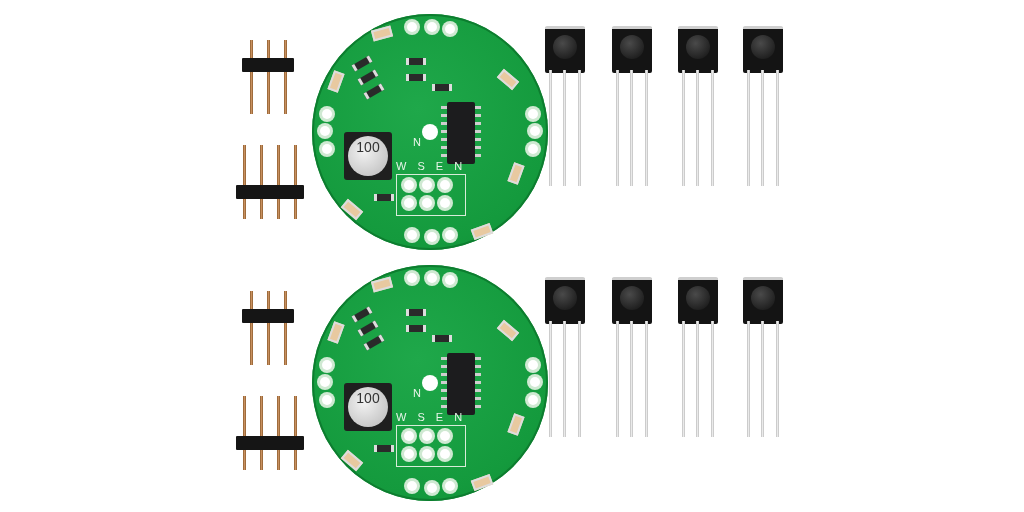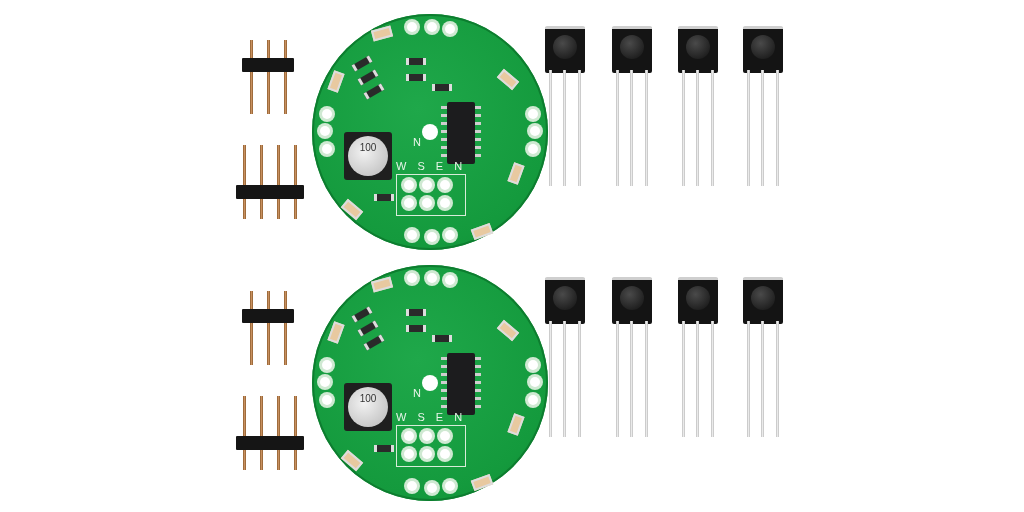--- a/index.html
+++ b/index.html
@@ -6,21 +6,21 @@
   body{width:1024px;height:512px;position:relative;overflow:hidden;font-family:"Liberation Sans",sans-serif;}
   .scene{position:absolute;left:0;top:0;width:1024px;height:512px;}
   .row{position:absolute;left:0;width:1024px;height:256px;}
   .pcb{position:absolute;width:236px;height:236px;border-radius:50%;background:radial-gradient(circle at 45% 40%,#1fa84a 0%,#149a3d 70%,#0f8a34 100%);box-shadow:inset 0 0 0 2px #0d7d2f;}
   .pcb .hole{position:absolute;width:10px;height:10px;border-radius:50%;background:#fff;box-shadow:0 0 0 3px #cfe9d2;}
   .pcb .center-hole{position:absolute;left:110px;top:110px;width:16px;height:16px;border-radius:50%;background:#fff;}
   .pcb .ic{position:absolute;left:135px;top:88px;width:28px;height:62px;background:#1c1c1e;border-radius:2px;}
   .pcb .ic::before,.pcb .ic::after{content:"";position:absolute;top:4px;bottom:4px;width:6px;background:repeating-linear-gradient(#cfcfcf 0 3px,transparent 3px 8px);}
   .pcb .ic::before{left:-6px;} .pcb .ic::after{right:-6px;}
   .pcb .cap{position:absolute;left:32px;top:118px;width:48px;height:48px;background:#1f1f1f;border-radius:3px;}
-  .pcb .cap span{position:absolute;left:4px;top:4px;width:40px;height:40px;border-radius:50%;background:radial-gradient(circle at 40% 40%,#f2f2f2,#b8b8b8);font-size:10px;color:#333;text-align:center;line-height:11px;padding-top:6px;box-sizing:border-box;}
+  .pcb .cap span{position:absolute;left:4px;top:4px;width:40px;height:40px;border-radius:50%;background:radial-gradient(circle at 40% 40%,#f2f2f2,#b8b8b8);font-size:14px;color:#333;text-align:center;line-height:11px;padding-top:6px;box-sizing:border-box;}
   .pcb .smd{position:absolute;width:14px;height:7px;background:#2a2a2a;border-left:3px solid #ddd;border-right:3px solid #ddd;}
   .pcb .led{position:absolute;width:16px;height:7px;background:#e8c9a0;border:2px solid #ddd;}
   .pcb .label{position:absolute;color:#e9f5ea;font-size:11px;letter-spacing:4px;}
   .pcb .pad-box{position:absolute;border:1px solid #d8ecd9;}
   .header{position:absolute;}
   .header .pin{position:absolute;width:3px;background:linear-gradient(90deg,#8a5a2a,#c89060,#8a5a2a);}
   .header .body{position:absolute;height:14px;background:#151515;border-radius:1px;}
   .ir{position:absolute;width:40px;height:160px;}
   .ir .head{position:absolute;left:0;top:0;width:40px;height:44px;background:#141414;border-top:3px solid #cfcfcf;border-radius:2px;}
   .ir .head::after{content:"";position:absolute;left:8px;top:6px;width:24px;height:24px;border-radius:50%;background:radial-gradient(circle at 40% 35%,#4a4a4a,#111);}

